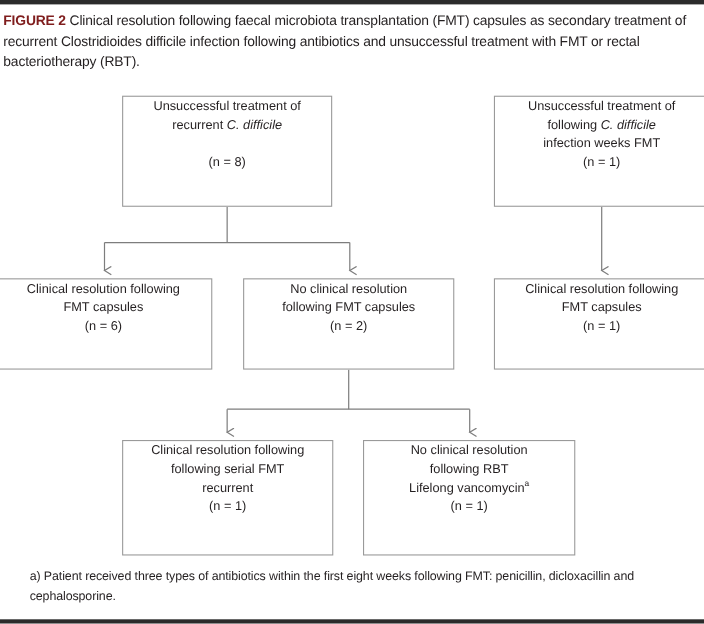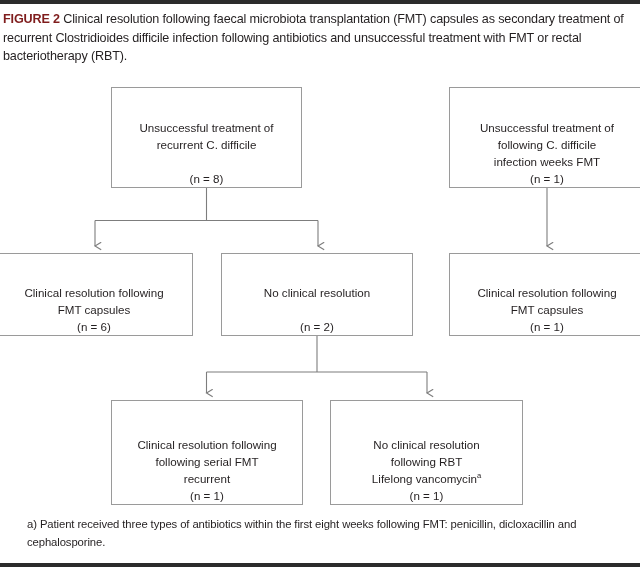--- a/index.html
+++ b/index.html
@@ -59,29 +59,29 @@
     width: 640px; height: 567px;
     overflow: visible;
   }
 
   .node {
     position: absolute;
     box-sizing: border-box;
     border: 1px solid #9a9a9a;
     background: #ffffff;
     display: flex;
-    align-items: flex-end;
+    align-items: flex-start;
     justify-content: center;
     text-align: center;
     font-size: 11.6px;
     line-height: 17px;
     color: #231f20;
   }
   .node .txt { display: block; padding: 0 5px; }
-  .node .sci { }
+  .node .sci { font-style: italic; }
   .node sup { font-size: 7.6px; vertical-align: super; line-height: 0; }
 
   
   #node-unsuccessful-recurrent { left: 111px; top: 87px;  width: 191px; height: 101px; }
   #node-unsuccessful-fulminant { left: 449px; top: 87px;  width: 196px; height: 101px; }
 
   #node-resolution-left        { left: -5px; top: 253px; width: 198px; height: 83px; }
   #node-no-resolution-mid      { left: 221px; top: 253px; width: 192px; height: 83px; }
   #node-resolution-right       { left: 449px; top: 253px; width: 196px; height: 83px; }
 
@@ -159,21 +159,21 @@
     <span class="txt">
       <span>Clinical resolution following</span><br>
       <span>FMT capsules</span><br>
       <span>(n = 6)</span>
     </span>
   </div>
 
   <div class="node" id="node-no-resolution-mid">
     <span class="txt">
       <span>No clinical resolution</span><br>
-      <br>
+      <span>following FMT capsules</span><br>
       <span>(n = 2)</span>
     </span>
   </div>
 
   <div class="node" id="node-resolution-right">
     <span class="txt">
       <span>Clinical resolution following</span><br>
       <span>FMT capsules</span><br>
       <span>(n = 1)</span>
     </span>

